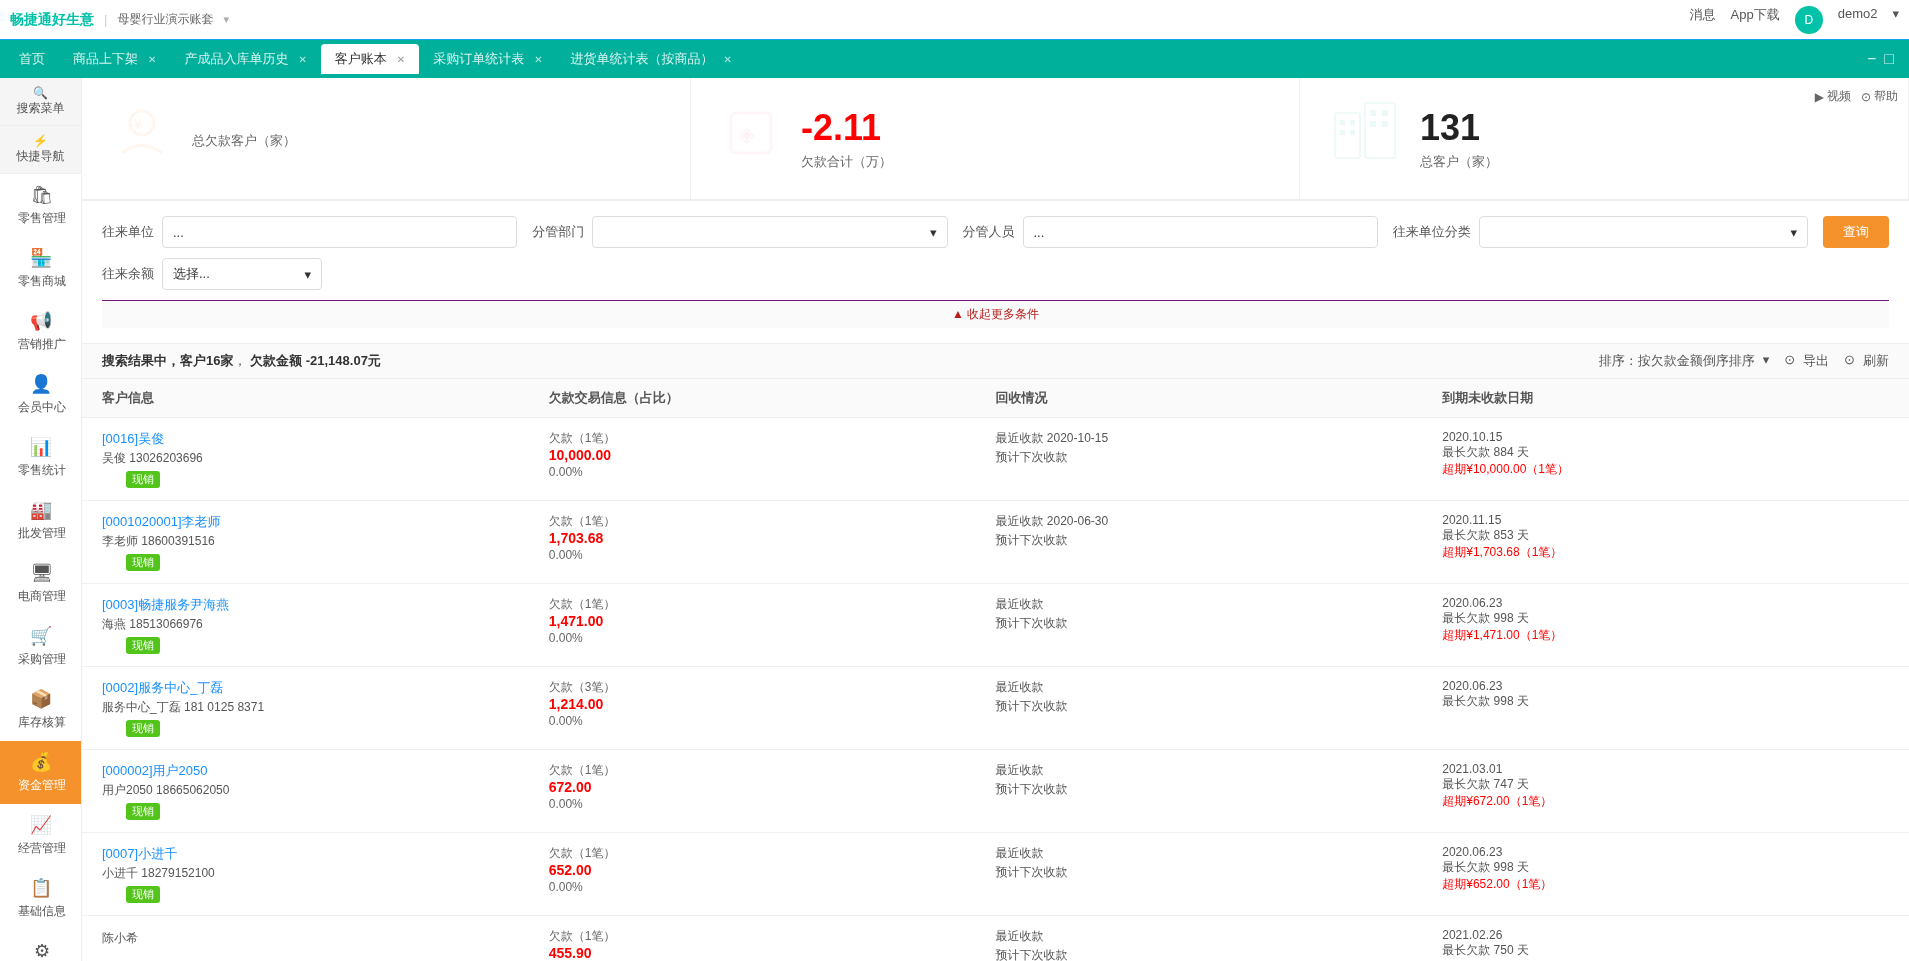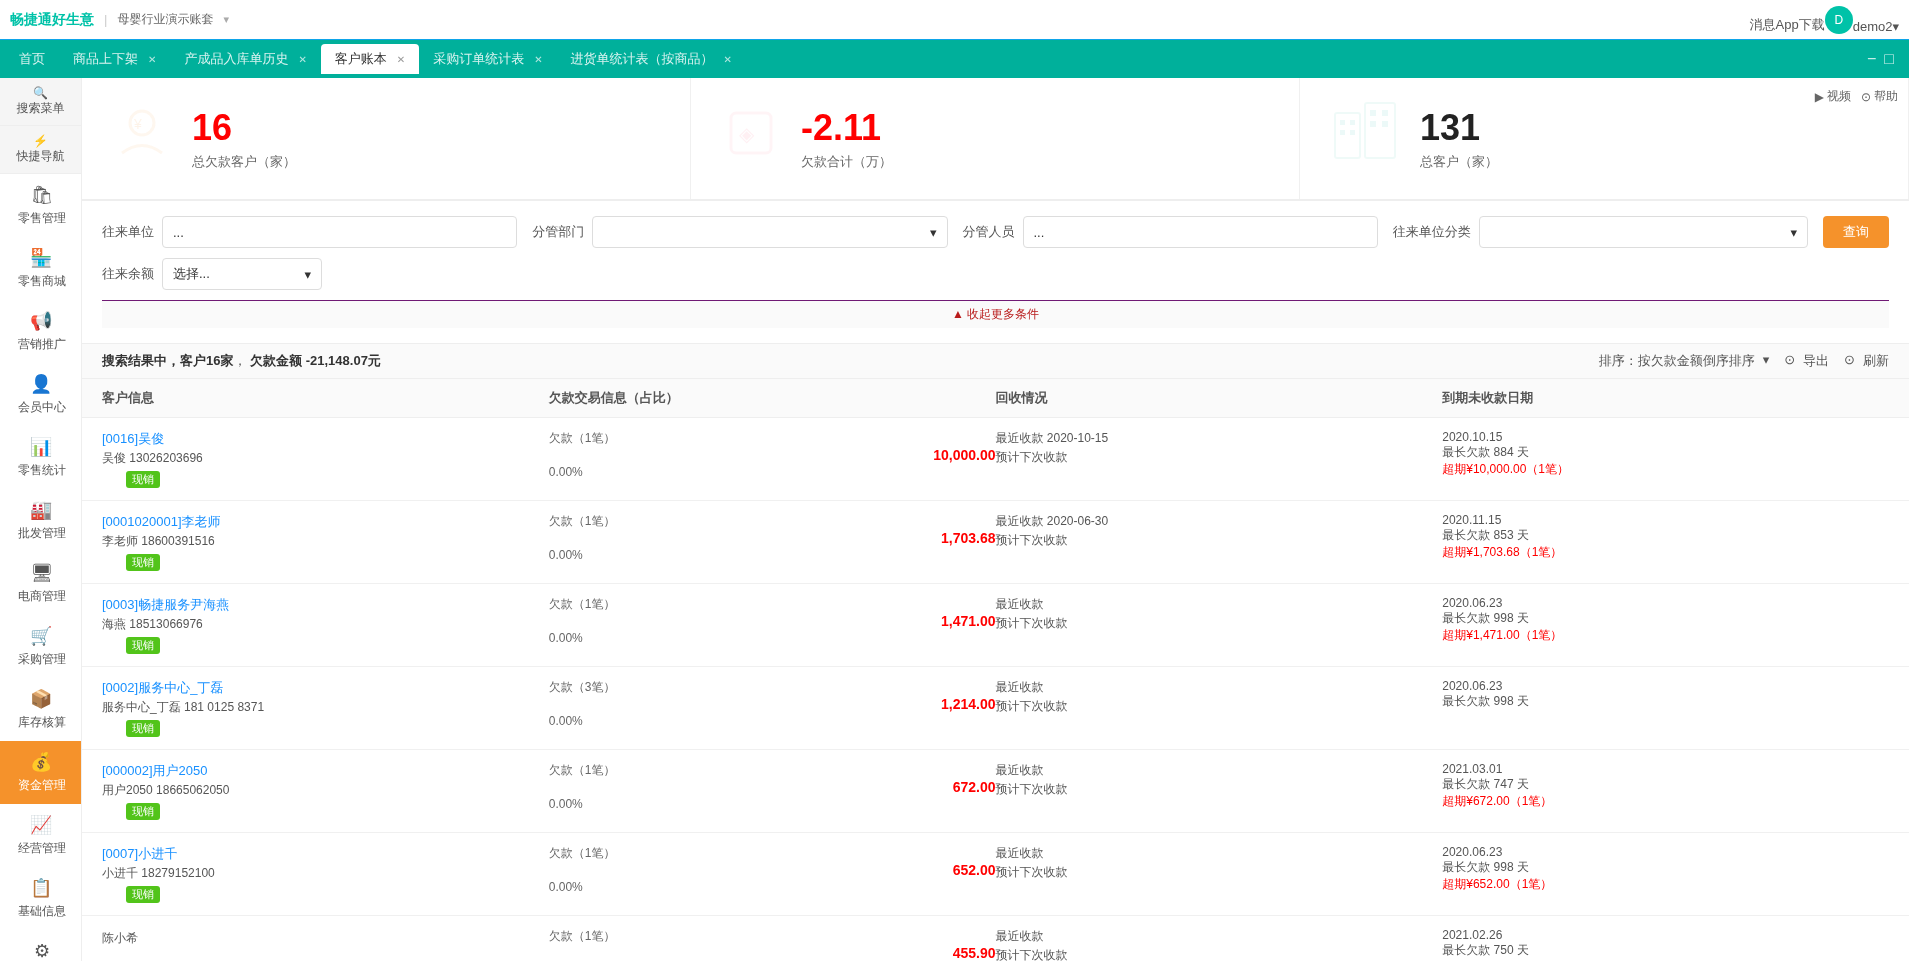--- a/index.html
+++ b/index.html
@@ -3,21 +3,21 @@
   <meta charset="utf-8">
   <style>
     * { margin: 0; padding: 0; box-sizing: border-box; }
     body { font-family: 'Microsoft YaHei', Arial, sans-serif; font-size: 13px; background: #f5f5f5; color: #333; overflow: hidden; }
 
     
     .top-bar { display: flex; align-items: center; background: #fff; height: 40px; padding: 0 10px; border-bottom: 1px solid #0ea5e9; justify-content: space-between; }
     .top-bar-left { display: flex; align-items: center; gap: 10px; }
     .logo { color: #00c2a8; font-weight: bold; font-size: 14px; }
     .store-name { font-size: 12px; color: #666; }
-    .top-bar-right { display: flex; align-items: flex-end; font-size: 13px; color: #555; }
+    .top-bar-right { display: flex; align-items: flex-start; gap: 15px; font-size: 13px; color: #555; }
     .top-bar-right span { cursor: pointer; display: flex; align-items: center; gap: 4px; }
     .avatar { width: 28px; height: 28px; border-radius: 50%; background: #00c2a8; display: flex; align-items: center; justify-content: center; color: #fff; font-size: 12px; }
 
     
     .tab-bar { display: flex; align-items: center; background: #00b09b; height: 38px; padding: 0 5px; }
     .tab { display: flex; align-items: center; padding: 0 14px; height: 30px; font-size: 13px; color: rgba(255,255,255,0.85); cursor: pointer; border-radius: 4px 4px 0 0; gap: 6px; white-space: nowrap; }
     .tab.home { background: transparent; }
     .tab.active { background: #fff; color: #333; border-radius: 4px 4px 0 0; }
     .tab .close-x { font-size: 10px; color: rgba(255,255,255,0.7); margin-left: 4px; }
     .tab.active .close-x { color: #999; }
@@ -71,21 +71,21 @@
     .results-actions { display: flex; gap: 15px; font-size: 13px; color: #555; align-items: center; }
     .results-actions span { cursor: pointer; display: flex; align-items: flex-start; gap: 8px; }
 
     
     .table-container { background: #fff; margin: 0; }
     .table-header { display: grid; grid-template-columns: 2fr 2fr 2fr 2fr; padding: 10px 20px; background: #fafafa; border-bottom: 1px solid #eee; font-size: 13px; font-weight: bold; color: #555; }
     .table-row-wrap { border-bottom: 1px solid #f0f0f0; padding: 12px 20px; display: grid; grid-template-columns: 2fr 2fr 2fr 2fr; align-items: start; }
     .customer-name { color: #1890ff; font-size: 13px; cursor: pointer; }
     .customer-phone { font-size: 12px; color: #555; margin-top: 2px; }
     .tag-green { display: inline-block; background: #52c41a; color: #fff; font-size: 11px; padding: 1px 6px; border-radius: 3px; margin-top: 4px; margin-left: 24px; }
-    .debt-amount { color: #f00; font-size: 14px; font-weight: bold; cursor: pointer; text-align: right; }
+    .debt-amount { color: #f00; font-size: 14px; font-weight: bold; cursor: pointer; }
     .debt-note { color: #666; font-size: 12px; }
     .debt-pct { color: #666; font-size: 12px; margin-top: 2px; }
     .collection-info { font-size: 12px; color: #555; }
     .collection-date { margin-top: 2px; color: #555; font-size: 12px; }
     .overdue-info { font-size: 12px; color: #555; }
     .overdue-link { color: #f00; font-size: 12px; cursor: pointer; }
     .overdue-days { font-size: 12px; color: #555; }
   </style>
 </head>
 <body>
@@ -209,21 +209,20 @@
 
       <div class="stat-card">
         <div class="stat-icon orange">
           <svg width="60" height="60" viewBox="0 0 60 60" fill="none">
             <circle cx="30" cy="20" r="12" stroke="#f5922b" stroke-width="3" fill="none" opacity="0.3"></circle>
             <path d="M10 50 Q30 35 50 50" stroke="#f5922b" stroke-width="3" fill="none" opacity="0.3"></path>
             <text x="22" y="26" font-size="14" fill="#f5922b" opacity="0.4">¥</text>
           </svg>
         </div>
         <div class="stat-content">
-          <div class="stat-value red">16</div>
           <div class="stat-label">总欠款客户（家）</div>
         </div>
       </div>
 
       <div class="stat-card">
         <div class="stat-icon pink">
           <svg width="60" height="60" viewBox="0 0 60 60" fill="none">
             <rect x="10" y="10" width="40" height="40" rx="5" stroke="#ff6b8a" stroke-width="3" fill="none" opacity="0.3"></rect>
             <text x="18" y="38" font-size="20" fill="#ff6b8a" opacity="0.4">◈</text>
           </svg>

